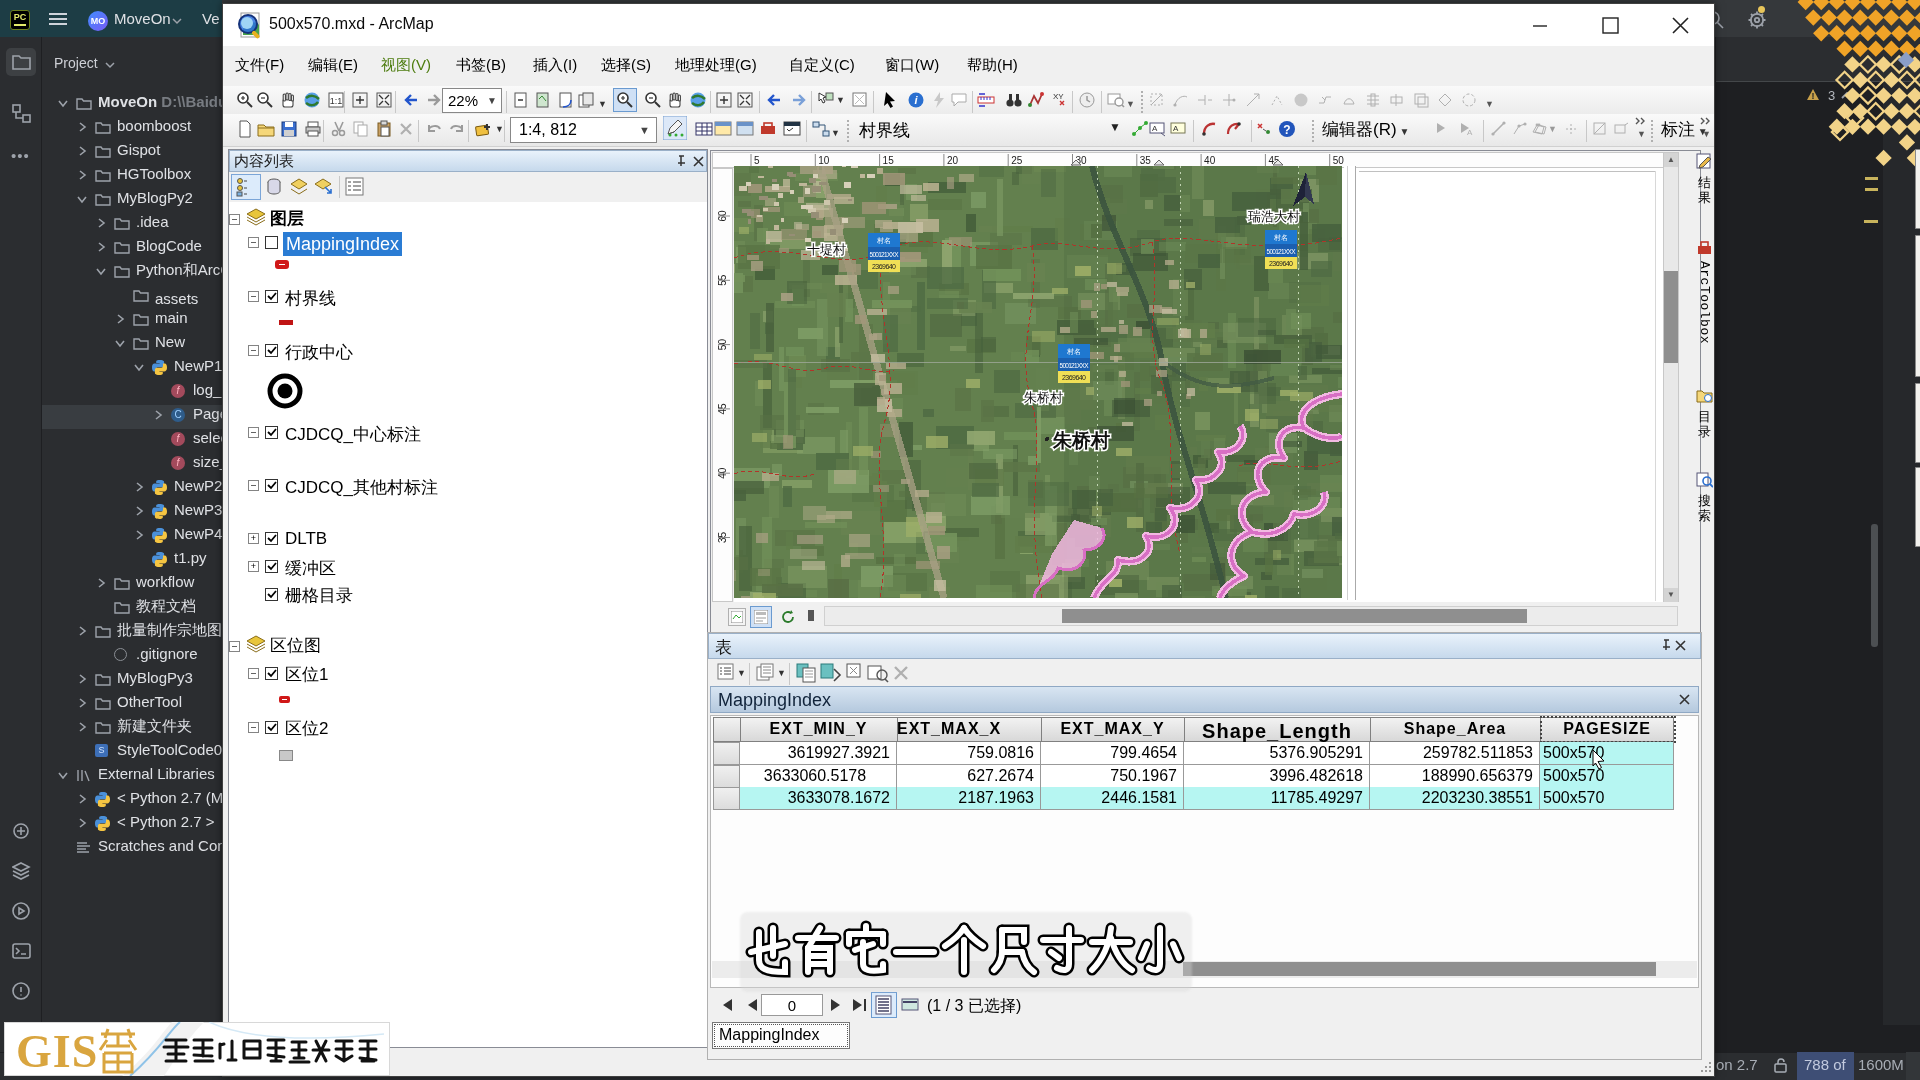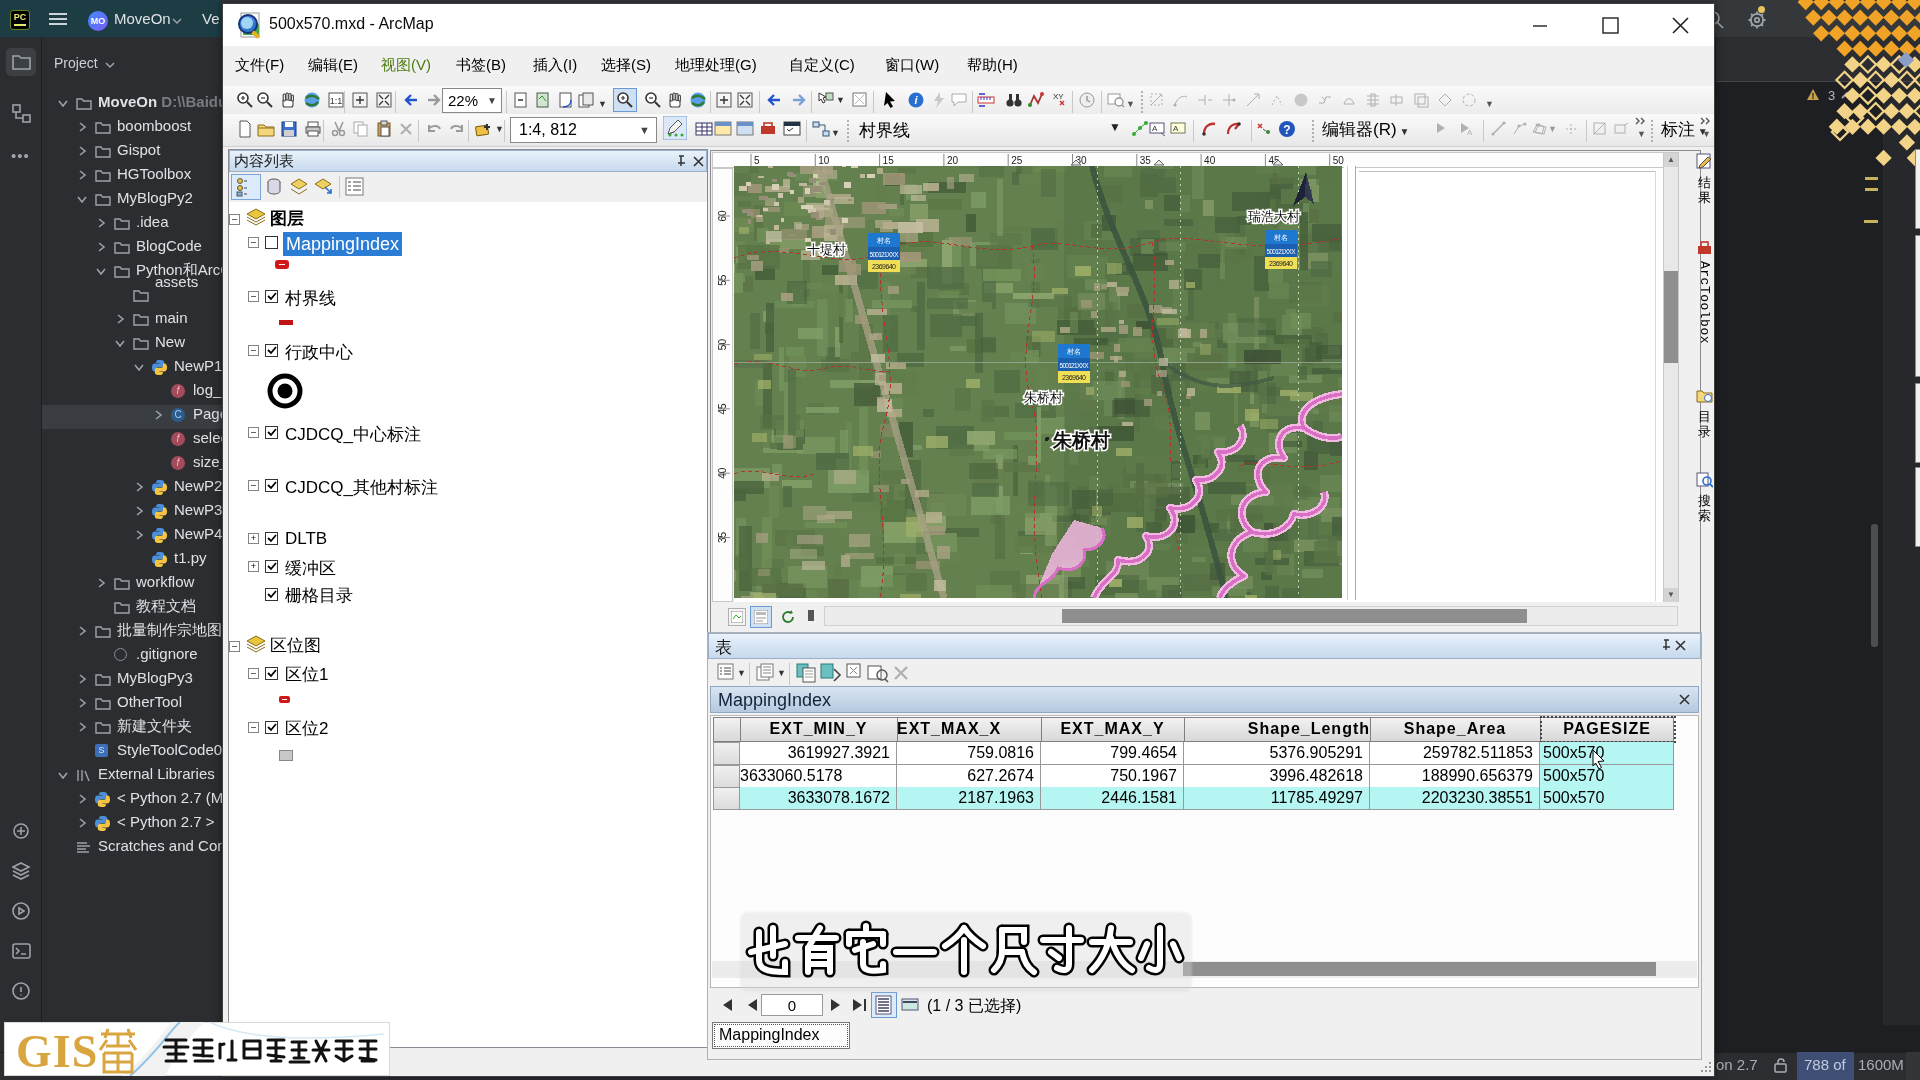--- a/index.html
+++ b/index.html
@@ -135,21 +135,21 @@
 <svg class="abs" style="left:96px;top:266px" width="10" height="10" fill="none" stroke="#9da2aa" stroke-width="1.6">
     <path d="M1 3l4 5 4-5"></path>
   </svg>
 <svg class="icon" style="left:114px;top:264px" width="16" height="14" fill="none" stroke="#9da2aa" stroke-width="1.4">
     <path d="M1 3h5l1.5 2H15v8H1z"></path>
   </svg>
 <div class="abs ptree" style="left:136px;top:261px;">Python和ArcG</div>
 <svg class="icon" style="left:133px;top:288px" width="16" height="14" fill="none" stroke="#9da2aa" stroke-width="1.4">
     <path d="M1 3h5l1.5 2H15v8H1z"></path>
   </svg>
-<div class="abs ptree" style="left:155px;top:273px;text-align:right;">assets</div>
+<div class="abs ptree" style="left:155px;top:290px;text-align:right;">assets</div>
 <svg class="abs" style="left:115px;top:314px" width="10" height="10" fill="none" stroke="#9da2aa" stroke-width="1.6">
     <path d="M3 1l5 4-5 4"></path>
   </svg>
 <svg class="icon" style="left:133px;top:312px" width="16" height="14" fill="none" stroke="#9da2aa" stroke-width="1.4">
     <path d="M1 3h5l1.5 2H15v8H1z"></path>
   </svg>
 <div class="abs ptree" style="left:155px;top:309px;">main</div>
 <svg class="abs" style="left:115px;top:338px" width="10" height="10" fill="none" stroke="#9da2aa" stroke-width="1.6">
     <path d="M1 3l4 5 4-5"></path>
   </svg>
@@ -1853,36 +1853,36 @@
       <path d="M1 1l9 9M10 1l-9 9"></path>
     </svg>
     <div class="abs" style="left:487px;top:711px;width:989px;height:273px;background:#fdfdfd;border:1px solid #b8b8b8"></div>
     <div class="abs" style="left:490px;top:713px;width:961px;height:25px;background:linear-gradient(#f2f2f2,#d8d8d8);border:1px solid #808080"></div>
     <div class="abs mi" style="left:517px;top:716px;width:157px;font-size:16px;font-weight:bold;color:#000;text-align:center;letter-spacing:1px">EXT_MIN_Y</div>
     <div class="abs" style="left:517px;top:713px;width:1px;height:25px;background:#808080"></div>
     <div class="abs mi" style="left:674px;top:716px;width:144px;font-size:16px;font-weight:bold;color:#000;text-align:left;letter-spacing:1px">EXT_MAX_X</div>
     <div class="abs" style="left:674px;top:713px;width:1px;height:25px;background:#808080"></div>
     <div class="abs mi" style="left:818px;top:716px;width:143px;font-size:16px;font-weight:bold;color:#000000;text-align:center;letter-spacing:1px">EXT_MAX_Y</div>
     <div class="abs" style="left:818px;top:713px;width:1px;height:25px;background:#808080"></div>
-    <div class="abs mi" style="left:961px;top:716px;width:186px;font-size:16px;font-weight:bold;color:#000;text-align:right;letter-spacing:1px">Shape_Length</div>
+    <div class="abs mi" style="left:961px;top:716px;width:186px;font-size:20px;font-weight:bold;color:#000;text-align:center;letter-spacing:1px">Shape_Length</div>
     <div class="abs" style="left:961px;top:713px;width:1px;height:25px;background:#808080"></div>
     <div class="abs mi" style="left:1147px;top:716px;width:170px;font-size:16px;font-weight:bold;color:#000;text-align:center;letter-spacing:1px">Shape_Area</div>
     <div class="abs" style="left:1147px;top:713px;width:1px;height:25px;background:#808080"></div>
     <div class="abs mi" style="left:1317px;top:716px;width:134px;font-size:16px;font-weight:bold;color:#000;text-align:center;letter-spacing:1px">PAGESIZE</div>
     <div class="abs" style="left:1317px;top:713px;width:1px;height:25px;background:#808080"></div>
     <div class="abs" style="left:1317px;top:712px;width:136px;height:27px;border:2px solid #444;border-style:dotted;background:transparent"></div>
     <div class="abs" style="left:490px;top:738px;width:27px;height:23px;background:linear-gradient(#f0f0f0,#dcdcdc);border:1px solid #999"></div>
     <div class="abs mi" style="left:517px;top:738px;width:157px;height:23px;background:#fff;border-right:1px solid #999;border-bottom:1px solid #999;font-size:16px;color:#000;text-align:right;padding-right:6px;line-height:22px">3619927.3921</div>
     <div class="abs mi" style="left:674px;top:738px;width:144px;height:23px;background:#fff;border-right:1px solid #999;border-bottom:1px solid #999;font-size:16px;color:#000;text-align:right;padding-right:6px;line-height:22px">759.0816</div>
     <div class="abs mi" style="left:818px;top:738px;width:143px;height:23px;background:#fff;border-right:1px solid #999;border-bottom:1px solid #999;font-size:16px;color:#000;text-align:right;padding-right:6px;line-height:22px">799.4654</div>
     <div class="abs mi" style="left:961px;top:738px;width:186px;height:23px;background:#fff;border-right:1px solid #999;border-bottom:1px solid #999;font-size:16px;color:#000;text-align:right;padding-right:6px;line-height:22px">5376.905291</div>
     <div class="abs mi" style="left:1147px;top:738px;width:170px;height:23px;background:#fff;border-right:1px solid #999;border-bottom:1px solid #999;font-size:16px;color:#000;text-align:right;padding-right:6px;line-height:22px">259782.511853</div>
     <div class="abs mi" style="left:1317px;top:738px;width:134px;height:23px;background:#b6f6f2;border-right:1px solid #999;border-bottom:1px solid #999;font-size:16px;color:#000;text-align:left;padding-left:3px;line-height:22px">500x570</div>
     <div class="abs" style="left:490px;top:761px;width:27px;height:23px;background:linear-gradient(#f0f0f0,#dcdcdc);border:1px solid #999"></div>
-    <div class="abs mi" style="left:517px;top:761px;width:157px;height:23px;background:#fff;border-right:1px solid #999;border-bottom:1px solid #999;font-size:16px;color:#000;text-align:left;padding-right:6px;line-height:22px">3633060.5178</div>
+    <div class="abs mi" style="left:517px;top:761px;width:157px;height:23px;background:#fff;border-right:1px solid #999;border-bottom:1px solid #999;font-size:16px;color:#000;text-align:center;padding-right:6px;line-height:22px">3633060.5178</div>
     <div class="abs mi" style="left:674px;top:761px;width:144px;height:23px;background:#fff;border-right:1px solid #999;border-bottom:1px solid #999;font-size:16px;color:#000;text-align:right;padding-right:6px;line-height:22px">627.2674</div>
     <div class="abs mi" style="left:818px;top:761px;width:143px;height:23px;background:#fff;border-right:1px solid #999;border-bottom:1px solid #999;font-size:16px;color:#000;text-align:right;padding-right:6px;line-height:22px">750.1967</div>
     <div class="abs mi" style="left:961px;top:761px;width:186px;height:23px;background:#fff;border-right:1px solid #999;border-bottom:1px solid #999;font-size:16px;color:#000;text-align:right;padding-right:6px;line-height:22px">3996.482618</div>
     <div class="abs mi" style="left:1147px;top:761px;width:170px;height:23px;background:#fff;border-right:1px solid #999;border-bottom:1px solid #999;font-size:16px;color:#000;text-align:right;padding-right:6px;line-height:22px">188990.656379</div>
     <div class="abs mi" style="left:1317px;top:761px;width:134px;height:23px;background:#b6f6f2;border-right:1px solid #999;border-bottom:1px solid #999;font-size:16px;color:#000;text-align:left;padding-left:3px;line-height:22px">500x570</div>
     <div class="abs" style="left:490px;top:783px;width:27px;height:23px;background:linear-gradient(#f0f0f0,#dcdcdc);border:1px solid #999"></div>
     <div class="abs mi" style="left:517px;top:783px;width:157px;height:23px;background:#b6f6f2;border-right:1px solid #999;border-bottom:1px solid #999;font-size:16px;color:#000;text-align:right;padding-right:6px;line-height:22px">3633078.1672</div>
     <div class="abs mi" style="left:674px;top:783px;width:144px;height:23px;background:#b6f6f2;border-right:1px solid #999;border-bottom:1px solid #999;font-size:16px;color:#000;text-align:right;padding-right:6px;line-height:22px">2187.1963</div>
     <div class="abs mi" style="left:818px;top:783px;width:143px;height:23px;background:#b6f6f2;border-right:1px solid #999;border-bottom:1px solid #999;font-size:16px;color:#000;text-align:right;padding-right:6px;line-height:22px">2446.1581</div>
     <div class="abs mi" style="left:961px;top:783px;width:186px;height:23px;background:#b6f6f2;border-right:1px solid #999;border-bottom:1px solid #999;font-size:16px;color:#000;text-align:right;padding-right:6px;line-height:22px">11785.49297</div>

